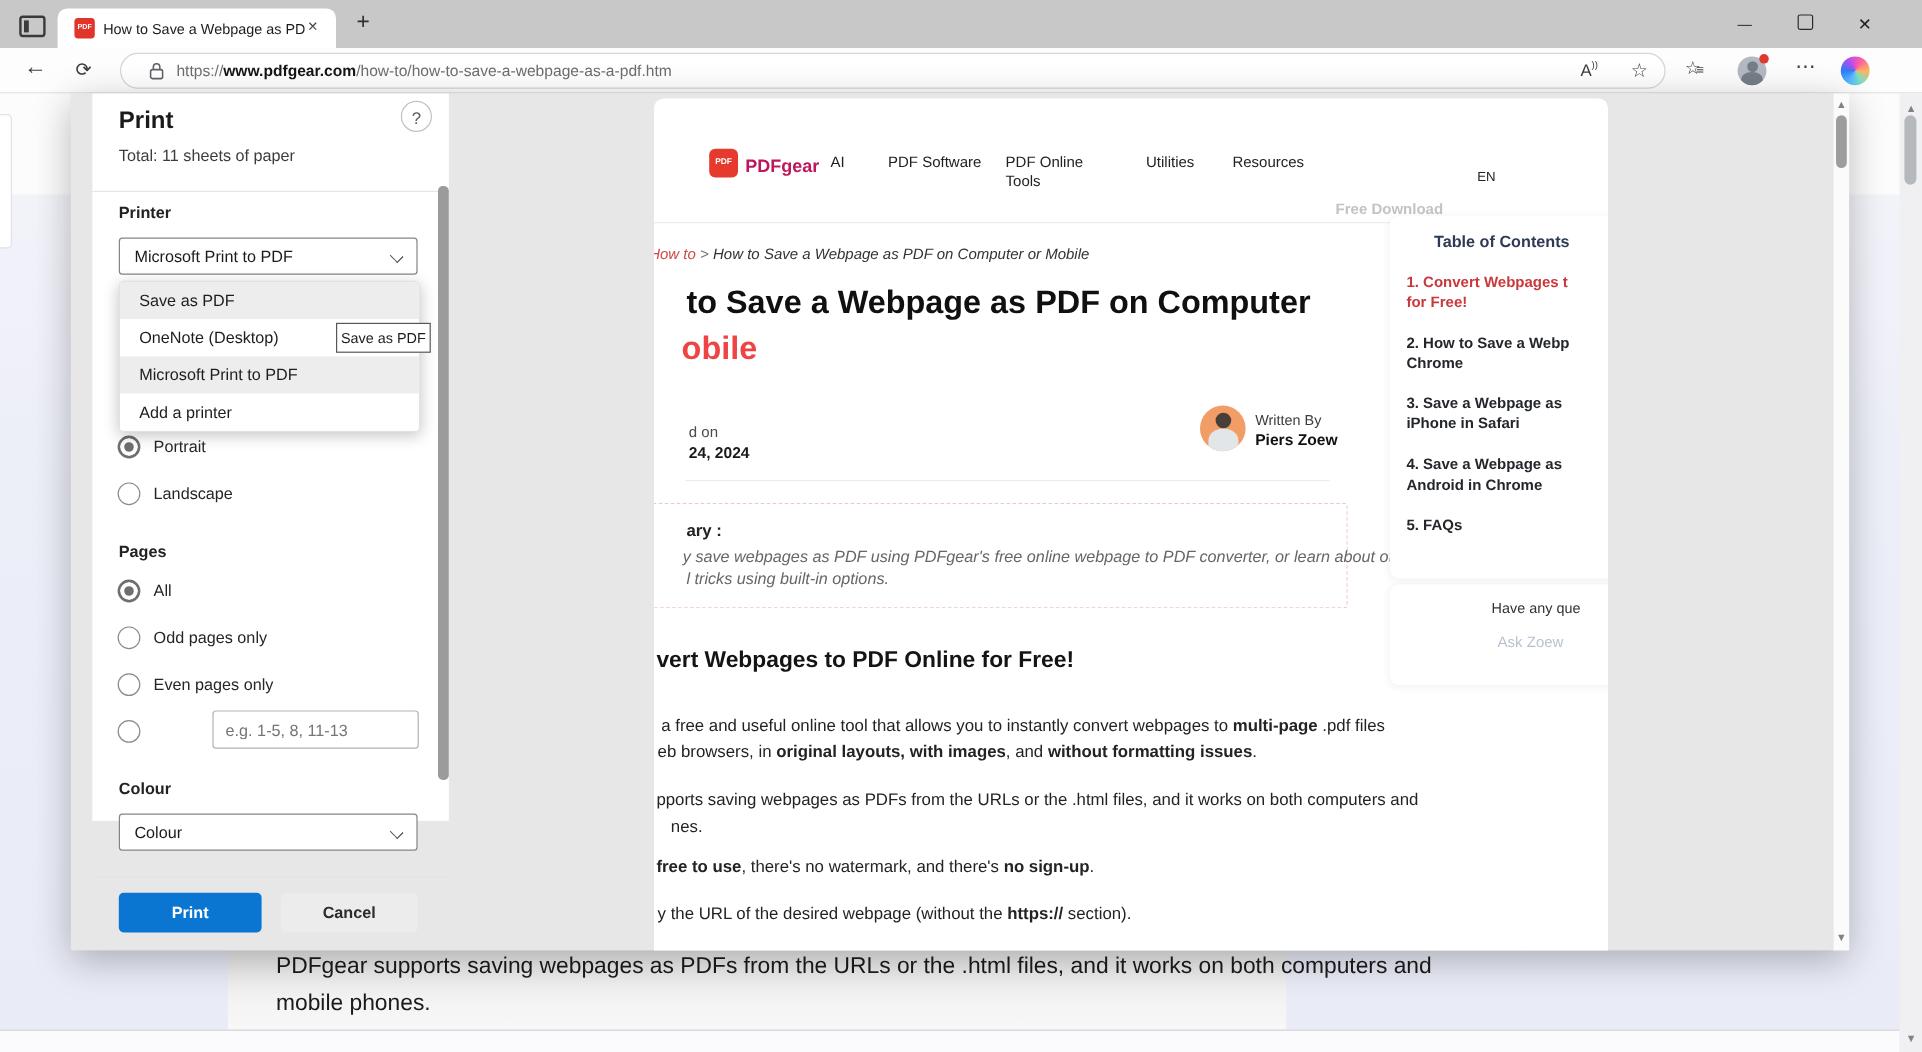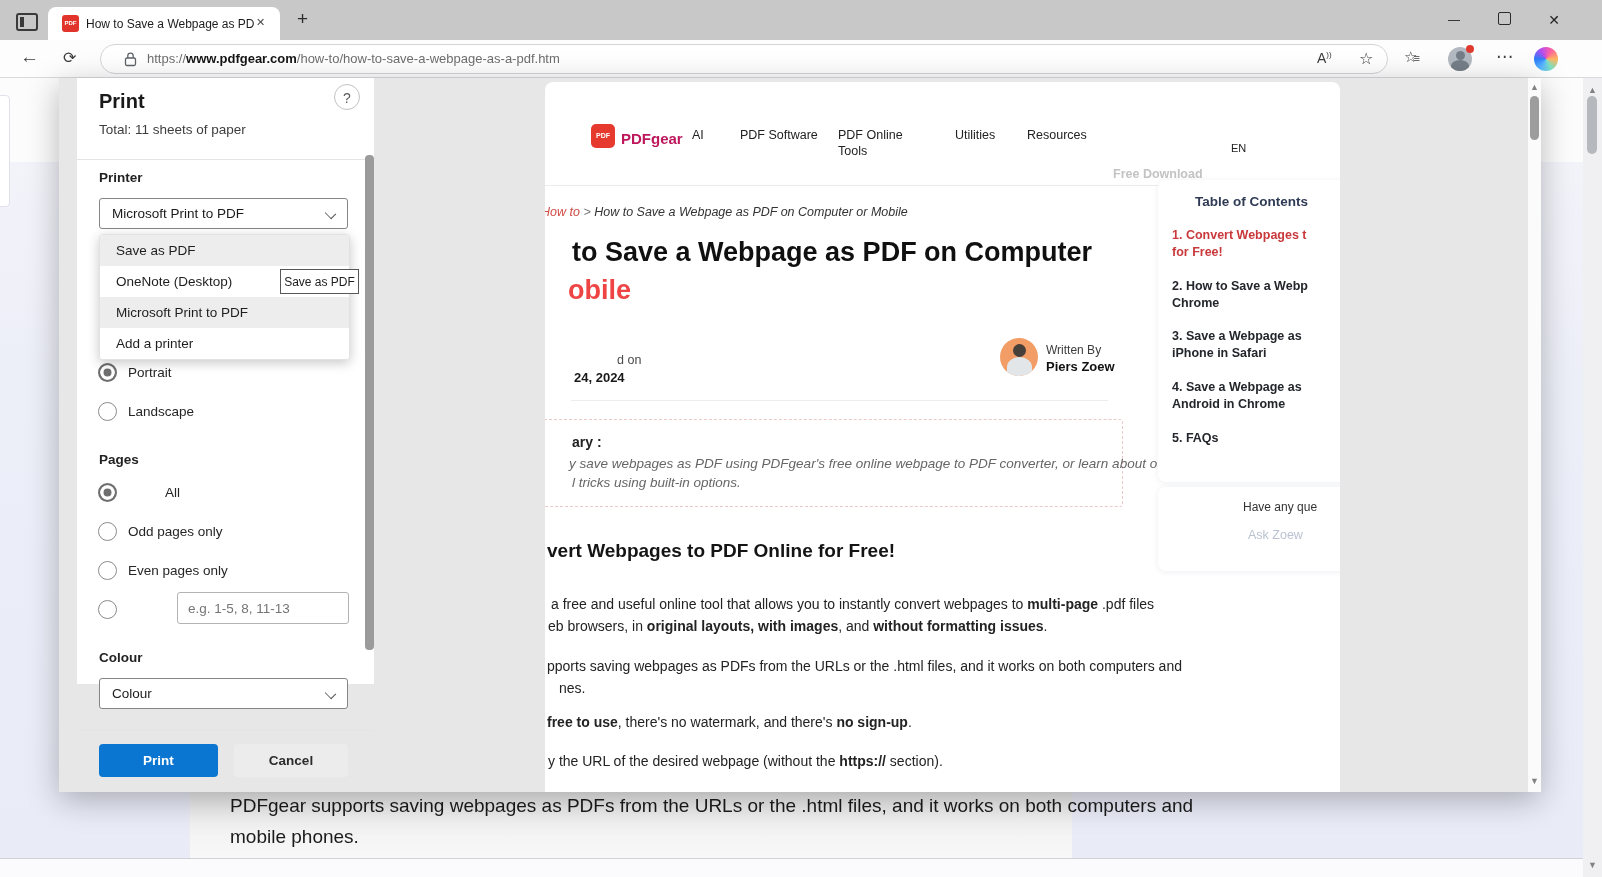--- a/index.html
+++ b/index.html
@@ -141,21 +141,21 @@
 
       <div class="s" style="left:-4px;top:123px;font-style:italic;font-size:12.5px;">
         <span style="color:#cf4a44;">How to</span>
         <span style="color:#777;">&gt;</span>
         <span style="color:#333;">How to Save a Webpage as PDF on Computer or Mobile</span>
       </div>
 
       <div class="s" style="left:27px;top:155px;font-size:27px;font-weight:bold;color:#101010;">to Save a Webpage as PDF on Computer</div>
       <div class="s" style="left:23px;top:193px;font-size:27px;font-weight:bold;color:#ef4444;">obile</div>
 
-      <div class="s" style="left:29px;top:271px;font-size:12.5px;color:#4a4a4a;margin-left:43px;">d on</div>
+      <div class="s" style="left:29px;top:271px;font-size:12.5px;color:#4a4a4a;">d on</div>
       <div class="s" style="left:29px;top:288px;font-size:13px;font-weight:bold;color:#191919;text-align:center;">24, 2024</div>
       <div class="avatar" style="left:455px;top:256px;"></div>
       <div class="s" style="left:501px;top:261px;font-size:12px;color:#3c3c3c;">Written By</div>
       <div class="s" style="left:501px;top:277px;font-size:13px;font-weight:bold;color:#111;">Piers Zoew</div>
       <div class="abs" style="left:26px;top:318px;width:537px;height:1px;background:#ededed;"></div>
 
       <div class="abs" style="left:-14px;top:337px;width:590px;height:86px;border:1px dashed #eac9c9;border-radius:3px;"></div>
       <div class="s" style="left:27px;top:352px;font-size:14px;font-weight:bold;color:#222;">ary :</div>
       <div class="s" style="left:24px;top:374px;font-size:13.5px;font-style:italic;color:#666;">y save webpages as PDF using PDFgear's free online webpage to PDF converter, or learn about other</div>
       <div class="s" style="left:27px;top:393px;font-size:13.5px;font-style:italic;color:#666;">l tricks using built-in options.</div>
@@ -214,21 +214,21 @@
       </div>
       <div class="tooltip">Save as PDF</div>
 
       <span class="radio sel" style="left:21px;top:285px;"></span>
       <span class="rlabel" style="left:51px;top:287px;">Portrait</span>
       <span class="radio" style="left:21px;top:324px;"></span>
       <span class="rlabel" style="left:51px;top:326px;">Landscape</span>
 
       <div class="lbl" style="top:374px;">Pages</div>
       <span class="radio sel" style="left:21px;top:405px;"></span>
-      <span class="rlabel" style="left:51px;top:407px;margin-left:37px;">All</span>
+      <span class="rlabel" style="left:51px;top:407px;">All</span>
       <span class="radio" style="left:21px;top:444px;"></span>
       <span class="rlabel" style="left:51px;top:446px;">Odd pages only</span>
       <span class="radio" style="left:21px;top:483px;"></span>
       <span class="rlabel" style="left:51px;top:485px;">Even pages only</span>
       <span class="radio" style="left:21px;top:522px;"></span>
       <input class="range-input" placeholder="e.g. 1-5, 8, 11-13" style="">
 
       <div class="lbl" style="top:572px;">Colour</div>
       <div class="sel-box" style="top:600px;">
         <span>Colour</span>

